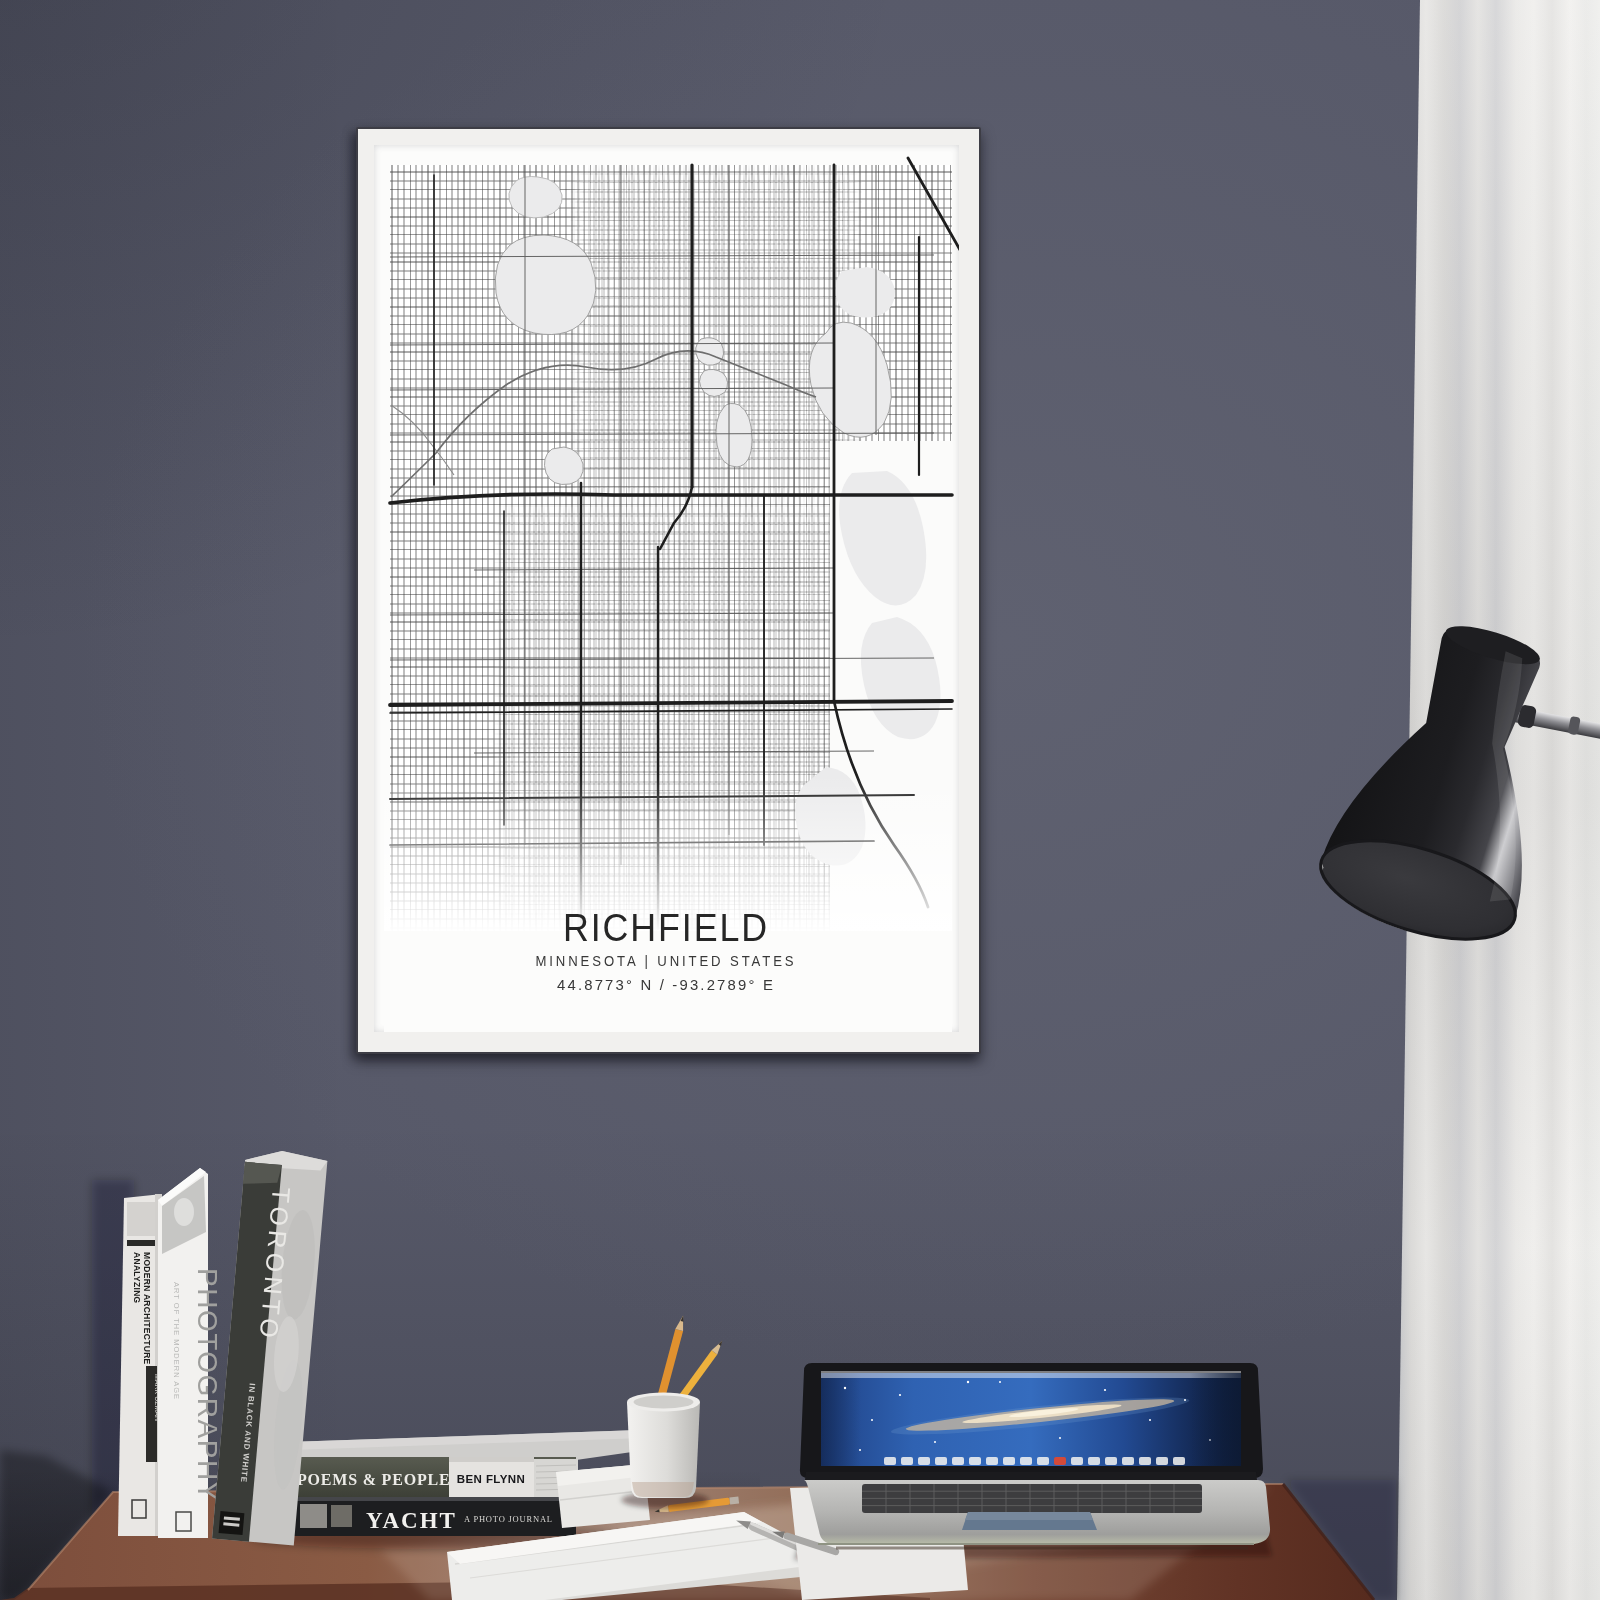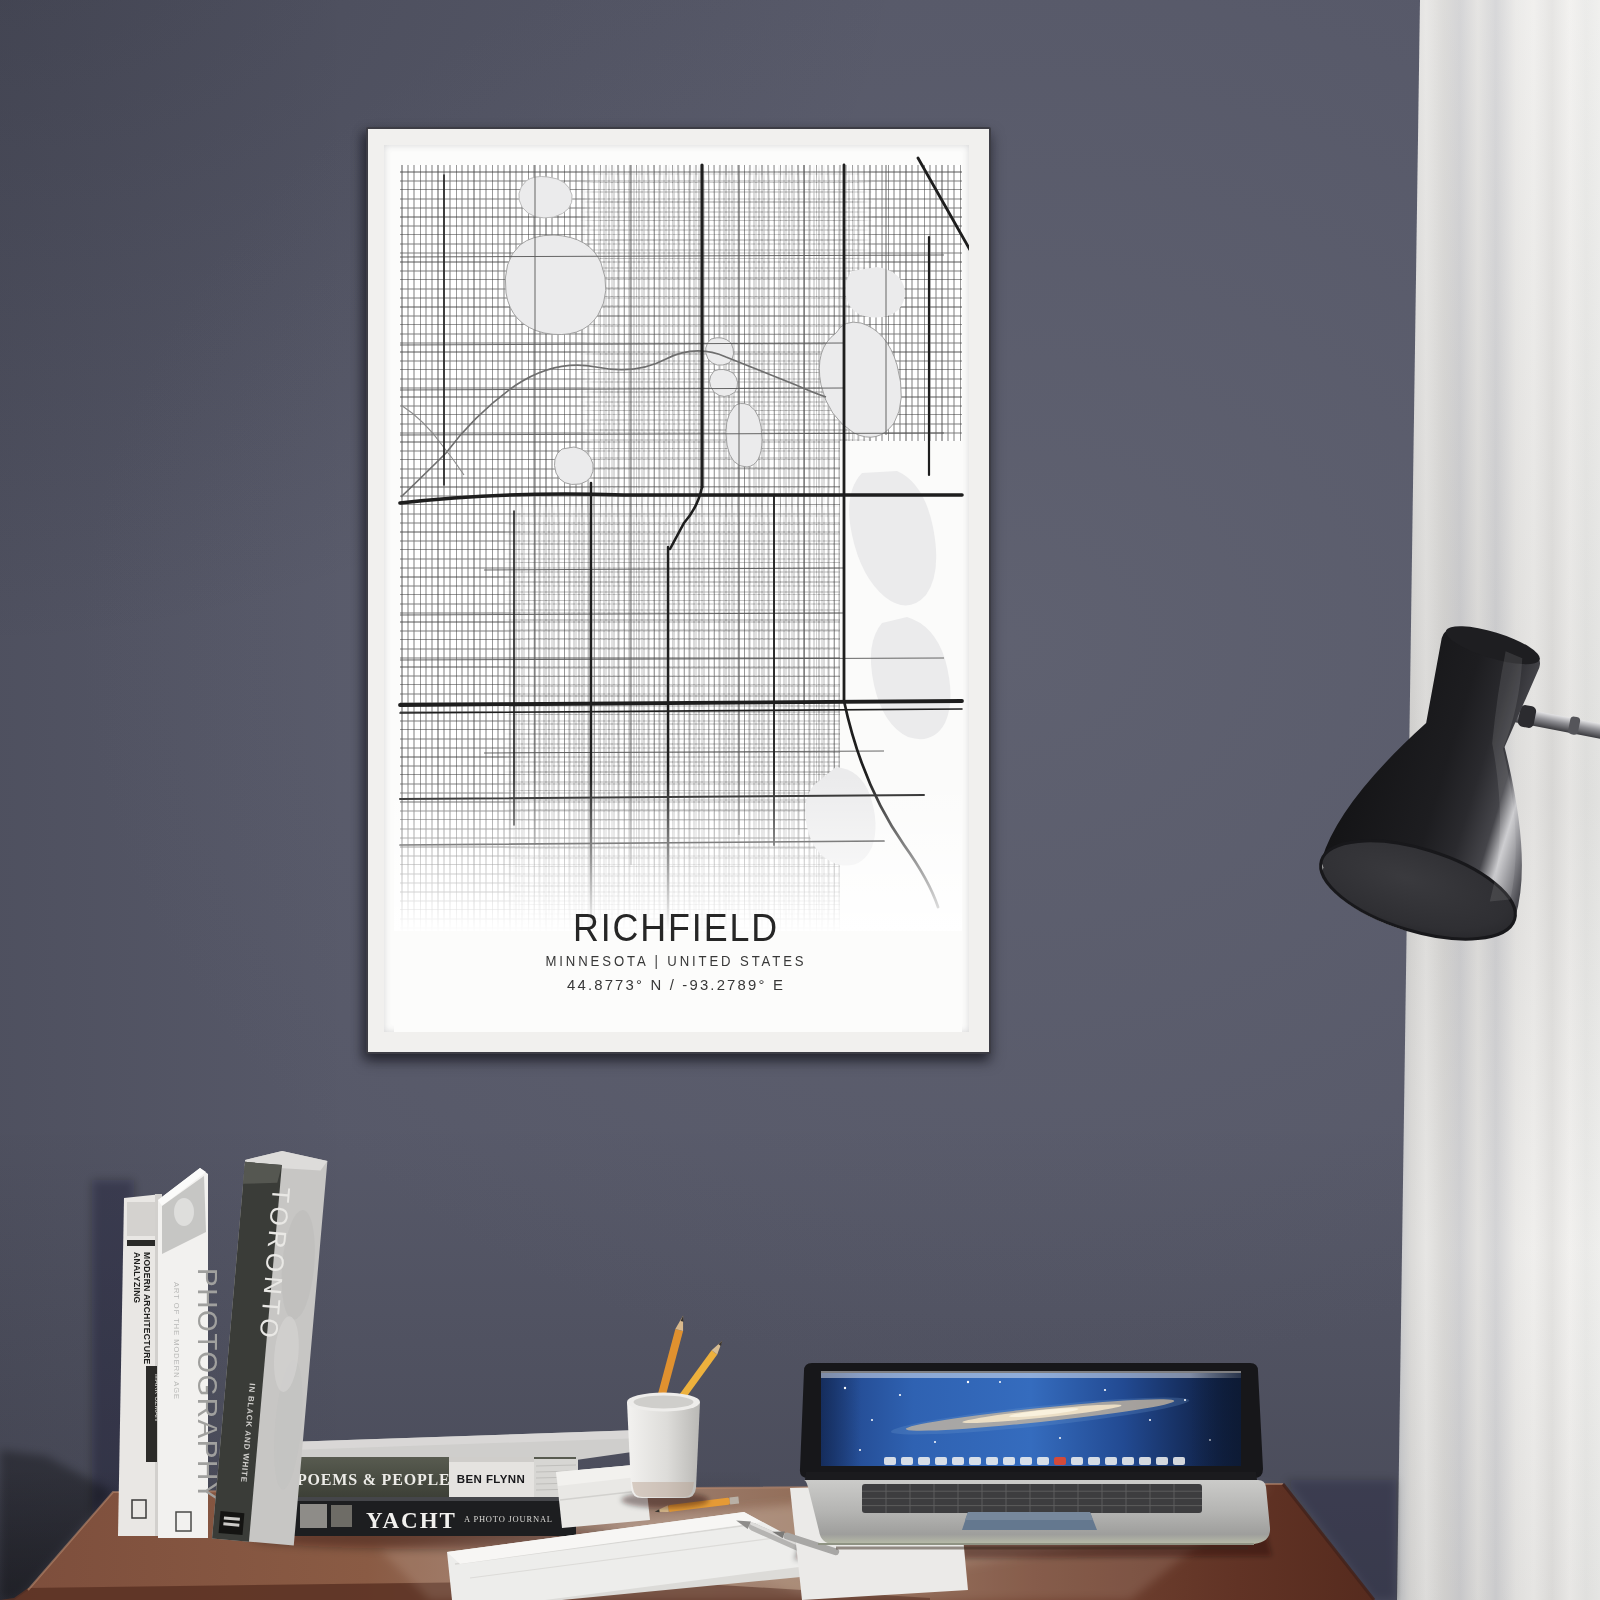--- a/index.html
+++ b/index.html
@@ -61,21 +61,21 @@
   <g transform="translate(146,306) rotate(17)">
     <path d="M -45 -258 L 45 -258 Q 51 -256 51 -248 L 41 -162 Q 101 -62 101 -2 L -101 -2 Q -101 -62 -41 -162 L -51 -248 Q -51 -256 -45 -258 Z" fill="url(#shadeG)"></path>
     <ellipse cx="0" cy="0" rx="101" ry="41" fill="url(#openG)"></ellipse>
     <path d="M -97 6 A 97 33 0 0 0 90 20 A 101 41 0 0 1 -101 1 Z" fill="#c8c8c8" opacity="0.95"></path>
     <ellipse cx="0" cy="0" rx="101" ry="41" fill="none" stroke="#18181b" stroke-width="3"></ellipse>
     <ellipse cx="0" cy="-256" rx="49" ry="13" fill="#1e1e21"></ellipse>
     <path d="M 32 -252 Q 44 -204 40 -160 Q 86 -82 91 -18 L 72 -10 Q 70 -82 28 -162 Q 18 -212 14 -254 Z" fill="#ffffff" opacity="0.10"></path>
   </g>
 </svg>
 
-<div class="abs" id="frame" style="left:366px;top:127px;width:621px;height:923px;background:#f1f0ee;
+<div class="abs" id="frame" style="left:356px;top:127px;width:621px;height:923px;background:#f1f0ee;
   border:2px solid #3d3d45;border-radius:2px;box-shadow:0 7px 13px rgba(8,8,14,0.5), -5px 5px 10px rgba(8,8,14,0.28);">
 
   <div class="abs" style="left:16px;top:16px;width:585px;height:887px;background:#fcfcfb;box-shadow:inset 0 0 7px rgba(60,60,70,0.20);">
     <svg width="585" height="887" viewBox="0 0 585 887">
       <defs>
         <pattern id="grid" width="36" height="45" patternUnits="userSpaceOnUse">
           <rect width="36" height="45" fill="#ffffff"></rect>
           <g stroke="#767676" stroke-width="0.95">
             <line x1="6" y1="0" x2="6" y2="45"></line>
               <line x1="12" y1="0" x2="12" y2="45"></line>

